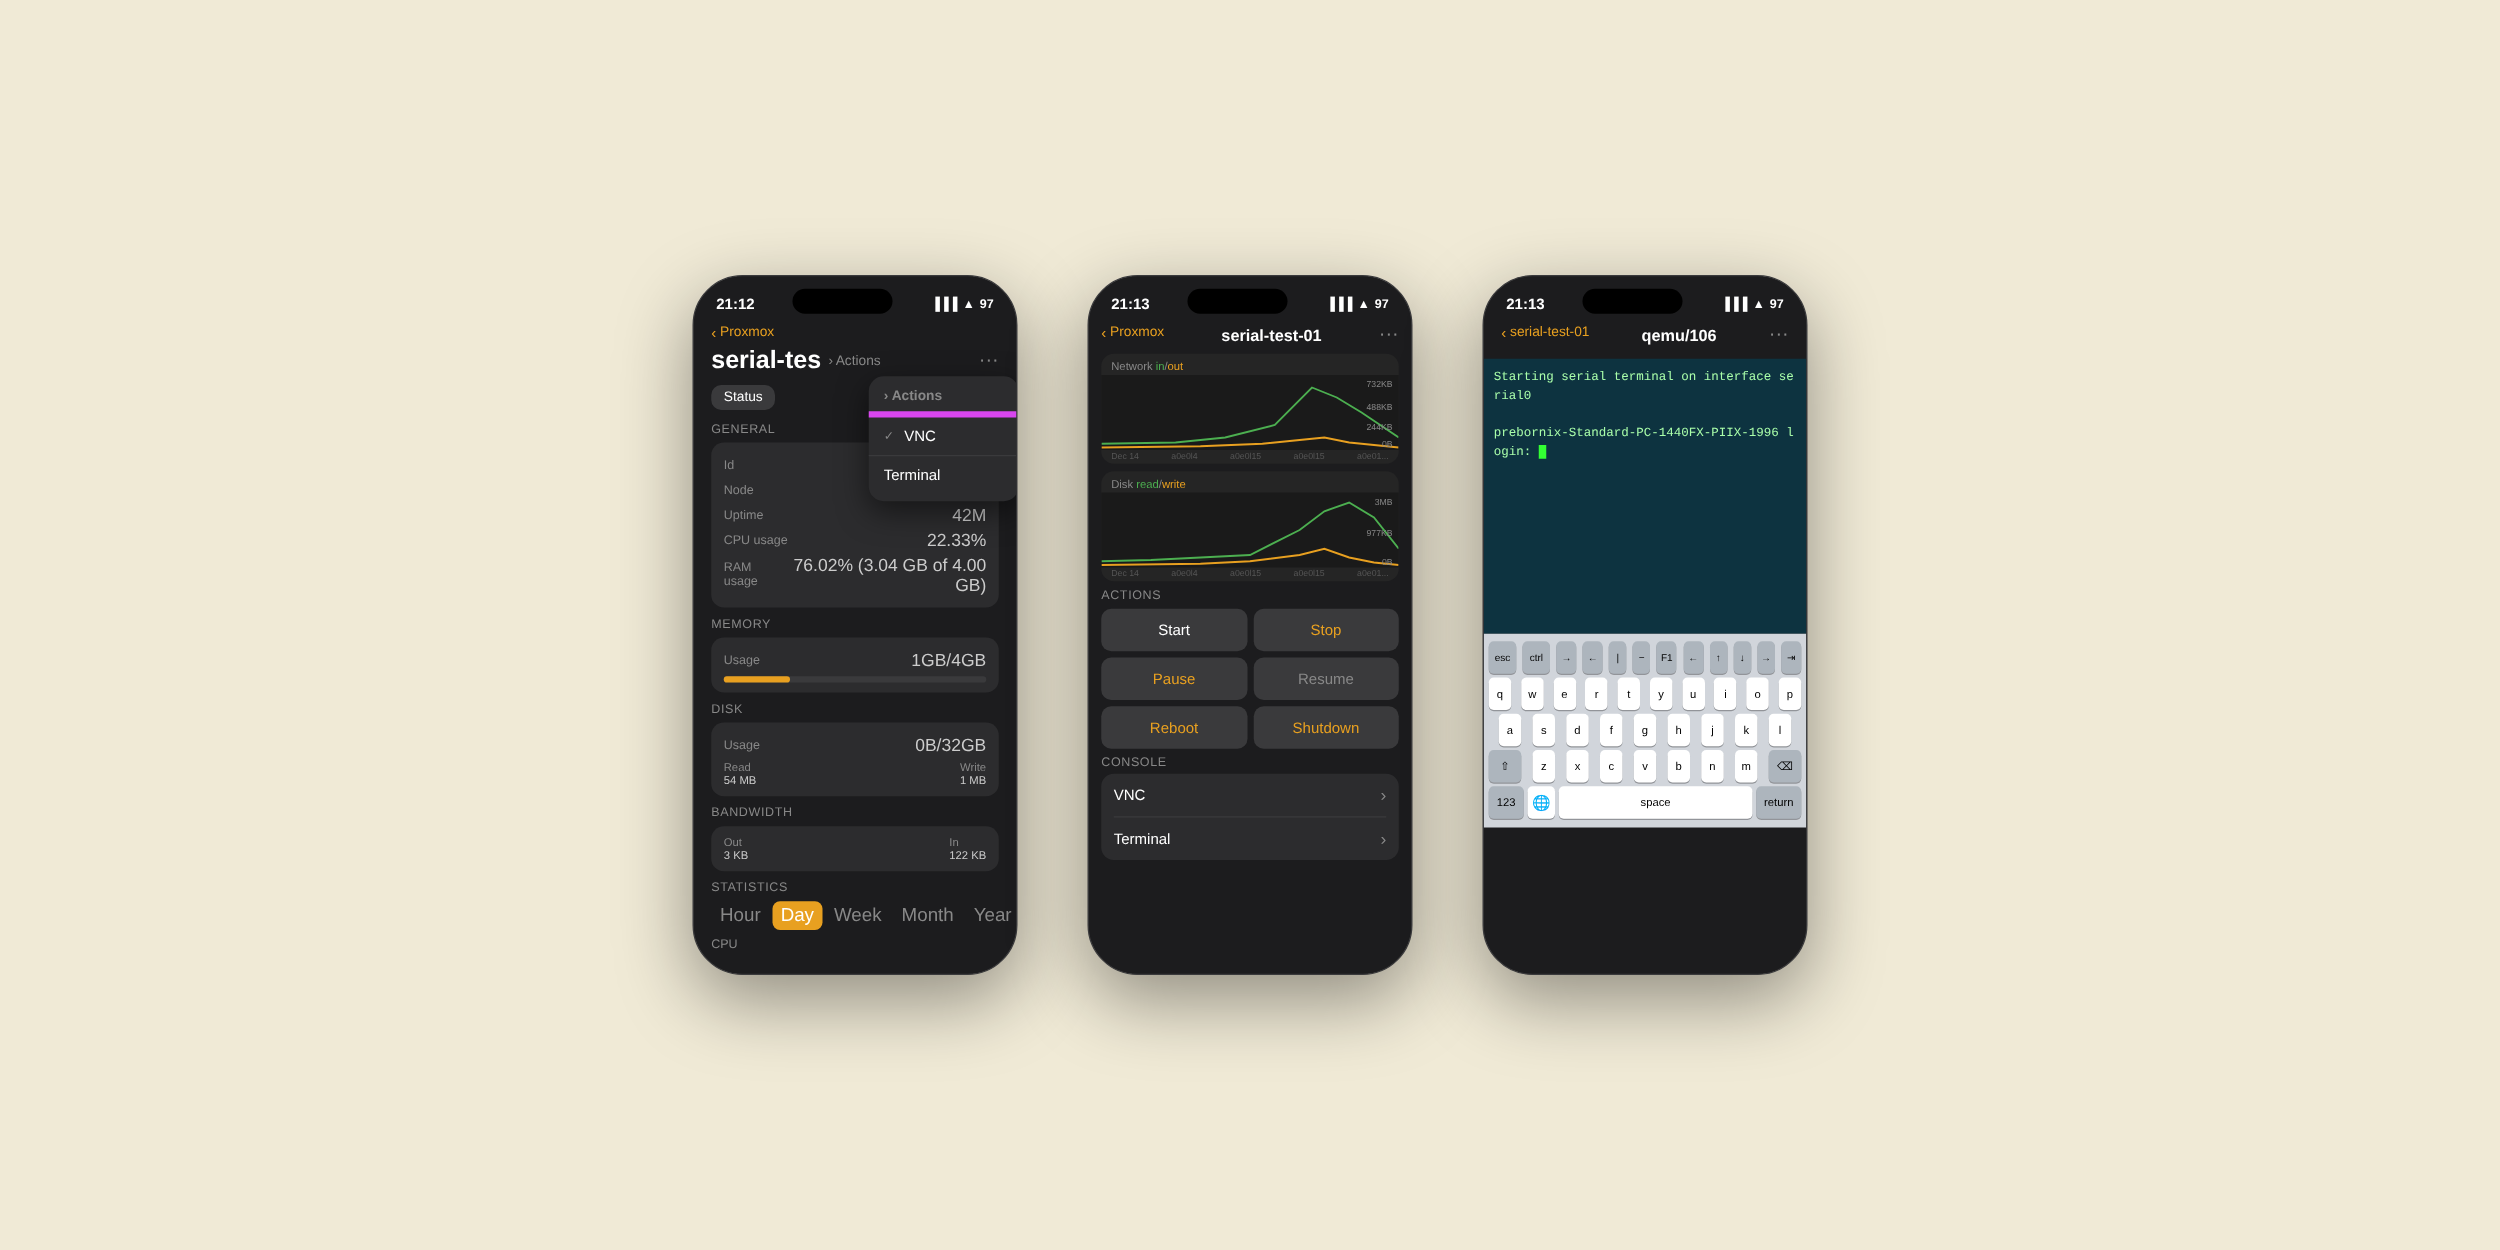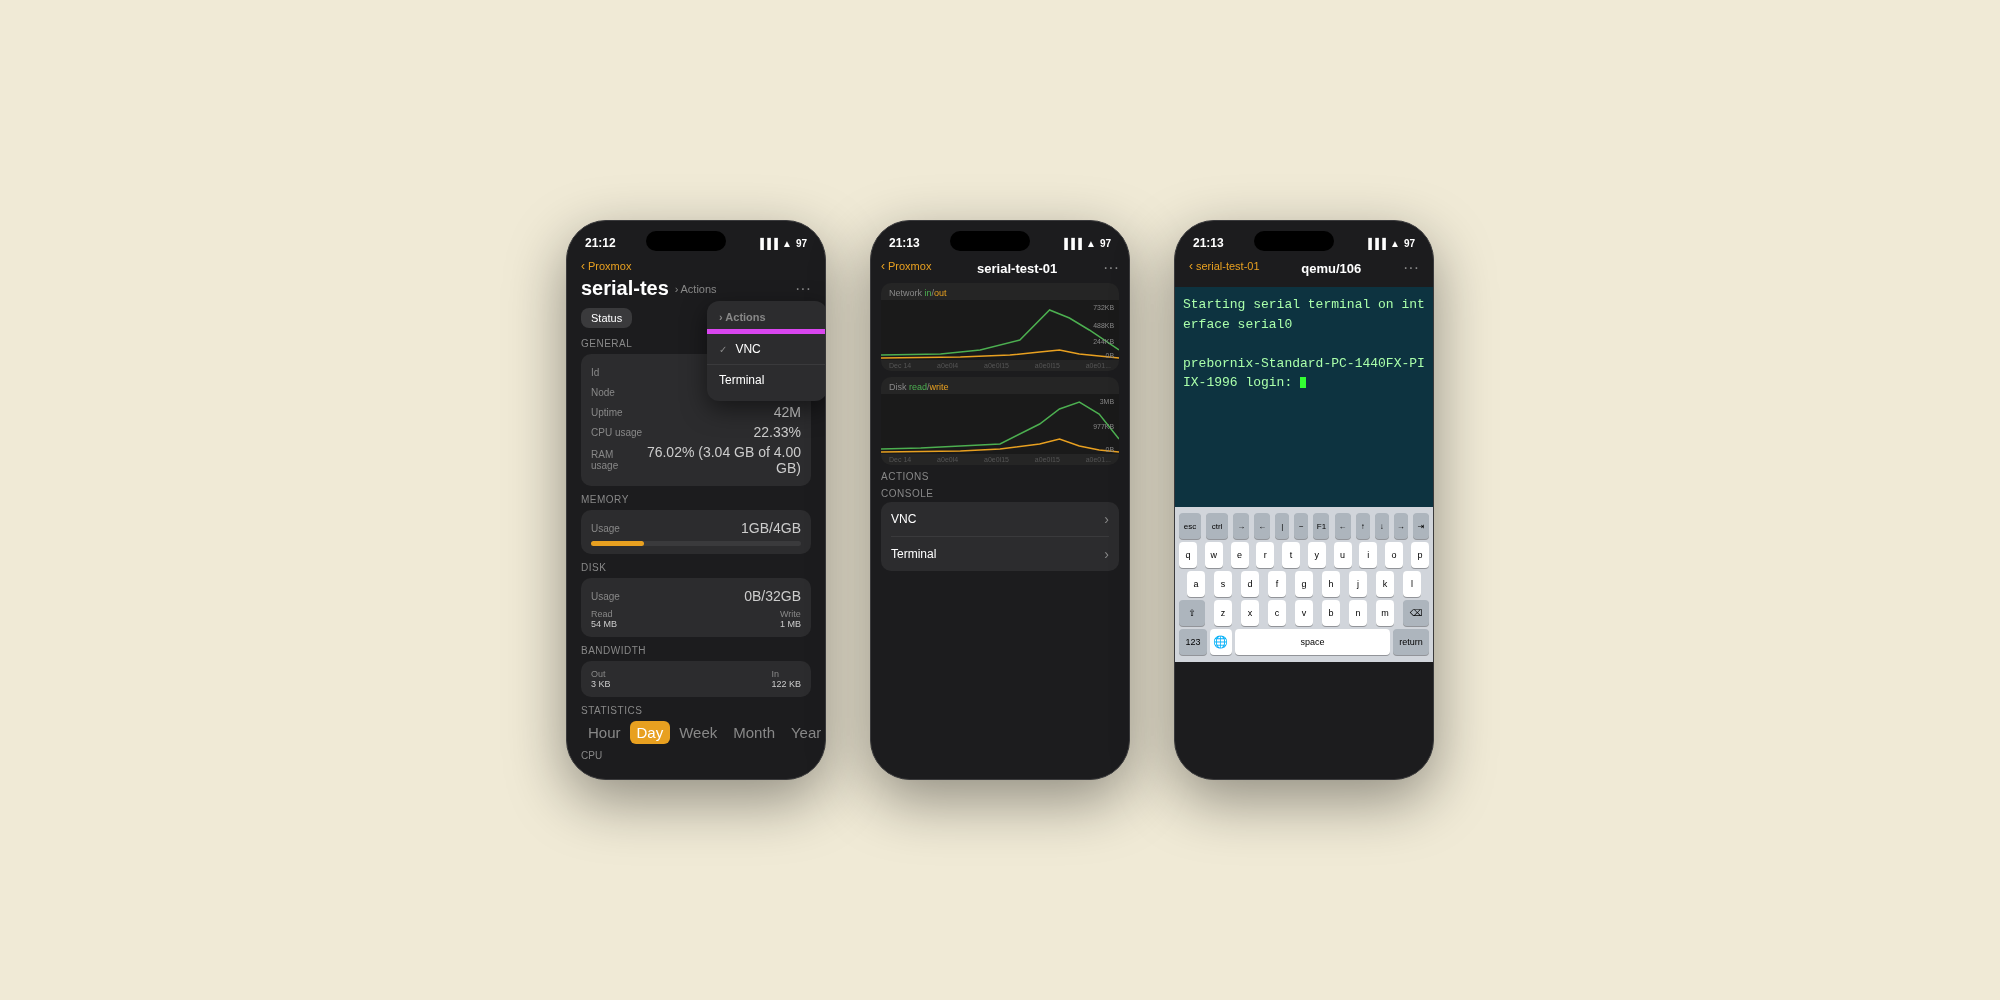--- a/index.html
+++ b/index.html
@@ -7,21 +7,21 @@
       background-color: #f0ead6;
       display: flex;
       justify-content: center;
       align-items: center;
       width: 2000px;
       height: 1000px;
       font-family: -apple-system, BlinkMacSystemFont, 'SF Pro Display', 'Helvetica Neue', sans-serif;
     }
     .phones-container {
       display: flex;
-      gap: 44px;
+      gap: 56px;
       align-items: center;
       justify-content: center;
     }
     .phone {
       width: 260px;
       height: 560px;
       background: #1c1c1e;
       border-radius: 40px;
       overflow: hidden;
       position: relative;
@@ -129,21 +129,21 @@
     .console-item:last-child { border-bottom: none; }
     .console-item-label { color: #fff; font-size: 12px; }
     .console-chevron { color: #888; font-size: 14px; }
 
     
     .terminal-content {
       background: #0d3340;
       flex: 1;
       padding: 8px;
       font-family: 'Courier New', monospace;
-      font-size: 13px;
+      font-size: 10px;
       color: #33ff33;
       height: 220px;
       overflow: hidden;
     }
     .terminal-line { line-height: 1.5; white-space: pre-wrap; word-break: break-all; }
     .terminal-cursor { display: inline-block; width: 6px; height: 11px; background: #33ff33; vertical-align: middle; }
     .keyboard-area { background: #d1d5db; padding: 6px 4px 4px; }
     .keyboard-row { display: flex; gap: 3px; margin-bottom: 3px; justify-content: space-between; }
     .key {
       background: #fff;
@@ -365,20 +365,28 @@
           <span>Dec 14</span>
           <span>a0e0l4</span>
           <span>a0e0l15</span>
           <span>a0e0l15</span>
           <span>a0e01...</span>
         </div>
       </div>
 
       <div class="actions-section">
         <div class="section-label" style="margin-bottom:5px;">ACTIONS</div>
+        <div class="actions-grid">
+          <div class="action-btn active">Start</div>
+          <div class="action-btn orange">Stop</div>
+          <div class="action-btn orange">Pause</div>
+          <div class="action-btn">Resume</div>
+          <div class="action-btn orange">Reboot</div>
+          <div class="action-btn orange">Shutdown</div>
+        </div>
       </div>
 
       <div class="console-section">
         <div class="section-label" style="margin-bottom:3px;">CONSOLE</div>
         <div style="background:#2c2c2e;border-radius:10px;padding:0 10px;">
           <div class="console-item">
             <span class="console-item-label">VNC</span>
             <span class="console-chevron">›</span>
           </div>
           <div class="console-item">

